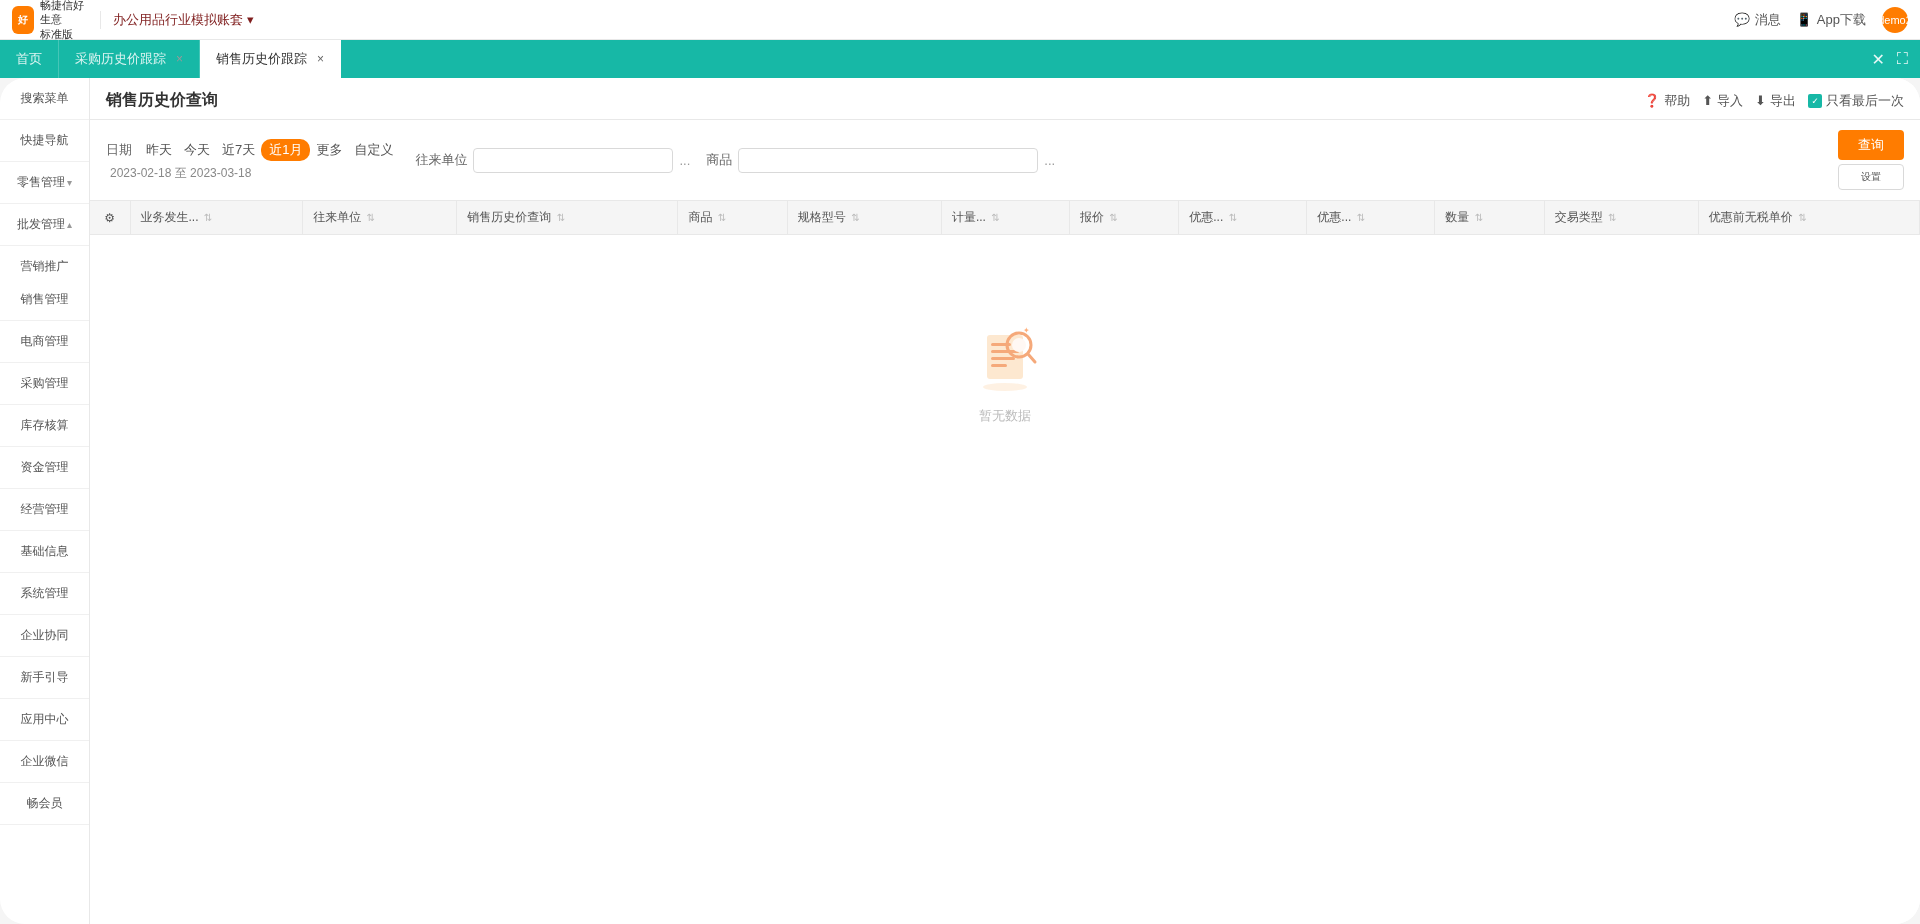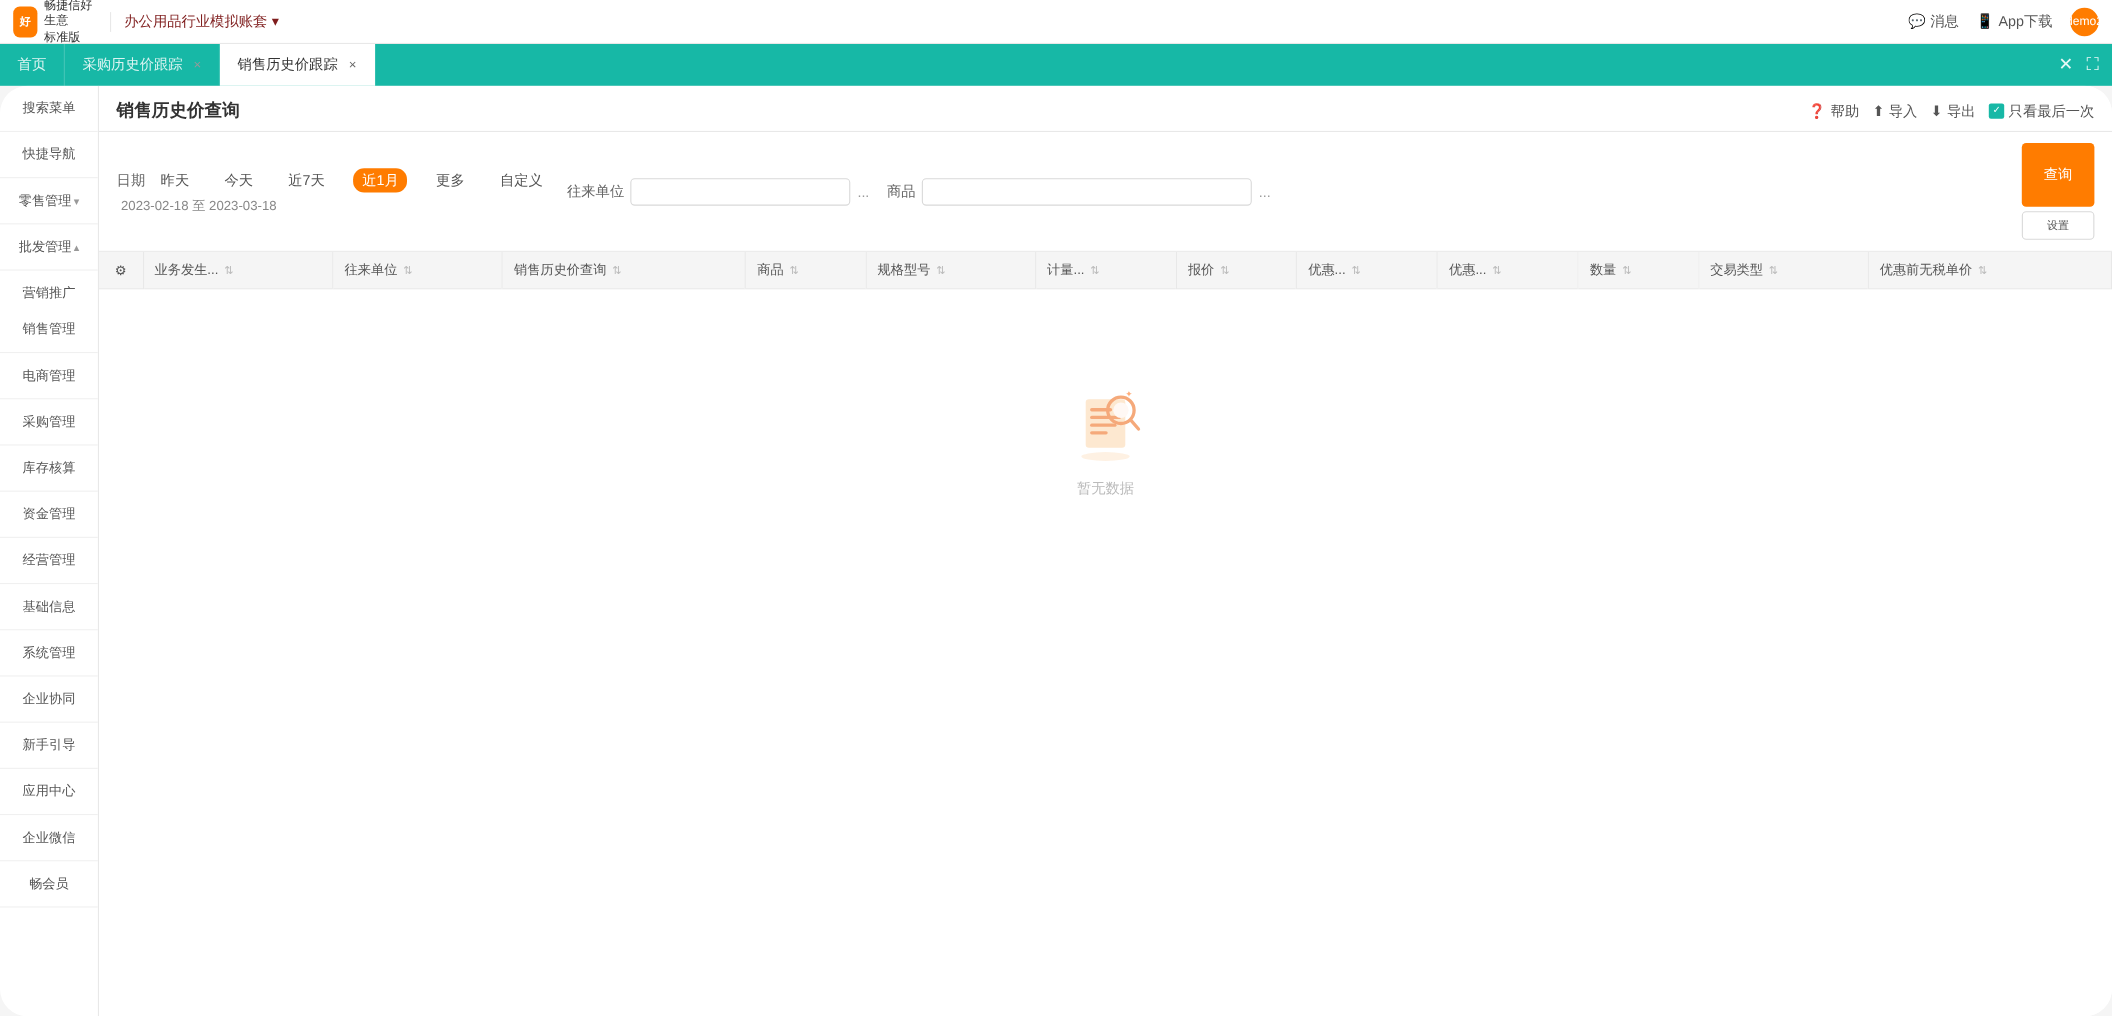--- a/index.html
+++ b/index.html
@@ -126,28 +126,28 @@
     
     .filter-area {
       padding: 10px 16px;
       background: #fff;
       border-bottom: 1px solid #e8e8e8;
       display: flex;
       align-items: center;
       gap: 16px;
     }
     .filter-label { color: #666; font-size: 13px; }
-    .date-filters { display: flex; align-items: center; gap: 20px; font-size: 13px; }
+    .date-filters { display: flex; align-items: center; gap: 0; font-size: 13px; }
     .date-filter-btn { padding: 2px 6px; border-radius: 3px; cursor: pointer; color: #555; }
     .date-filter-btn.active { background: #ff7c00; color: #fff; border-radius: 10px; padding: 2px 8px; }
     .date-range { font-size: 12px; color: #888; margin-left: 4px; }
     .filter-input-group { display: flex; align-items: center; gap: 6px; }
     .filter-input { border: 1px solid #d9d9d9; border-radius: 4px; padding: 4px 8px; font-size: 13px; width: 180px; color: #333; outline: none; }
     .filter-dots { color: #999; font-size: 13px; cursor: pointer; }
-    .query-btn { background: #ff7c00; color: #fff; border: none; border-radius: 4px; padding: 20px 20px; font-size: 13px; cursor: pointer; }
+    .query-btn { background: #ff7c00; color: #fff; border: none; border-radius: 4px; padding: 6px 20px; font-size: 13px; cursor: pointer; }
     .settings-btn { background: #fff; color: #555; border: 1px solid #d9d9d9; border-radius: 4px; padding: 5px 14px; font-size: 10px; cursor: pointer; }
 
     
     .table-area {
       flex: 1;
       overflow: auto;
       background: #fff;
     }
     table {
       width: 100%;

